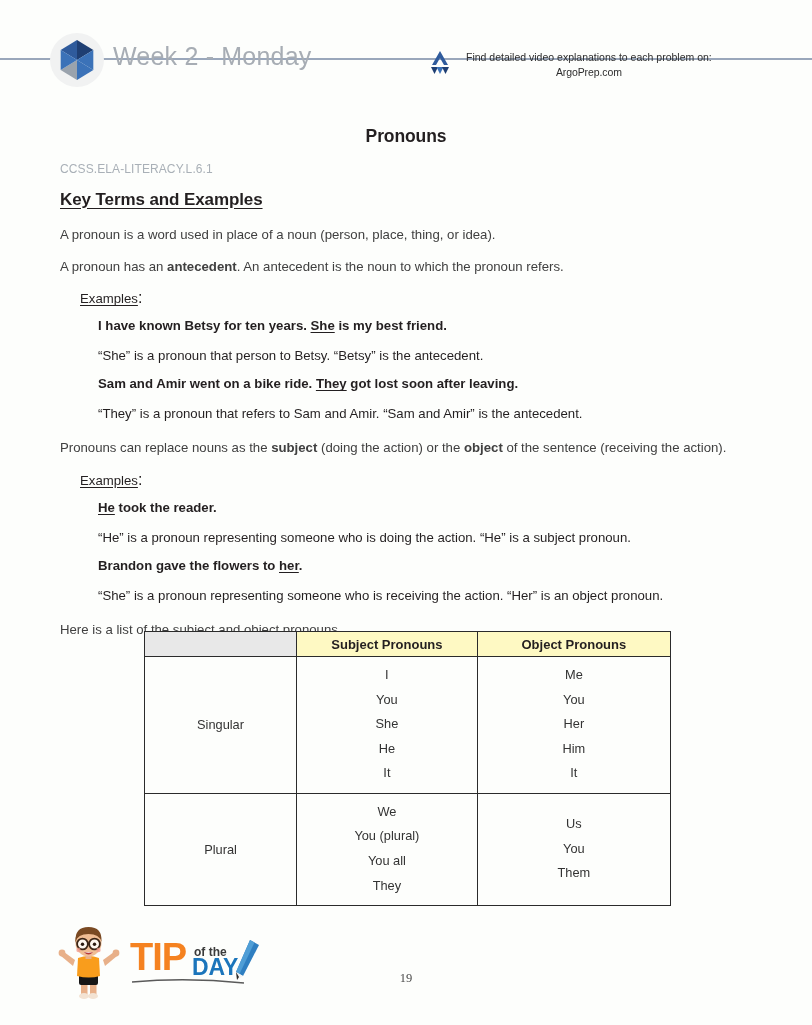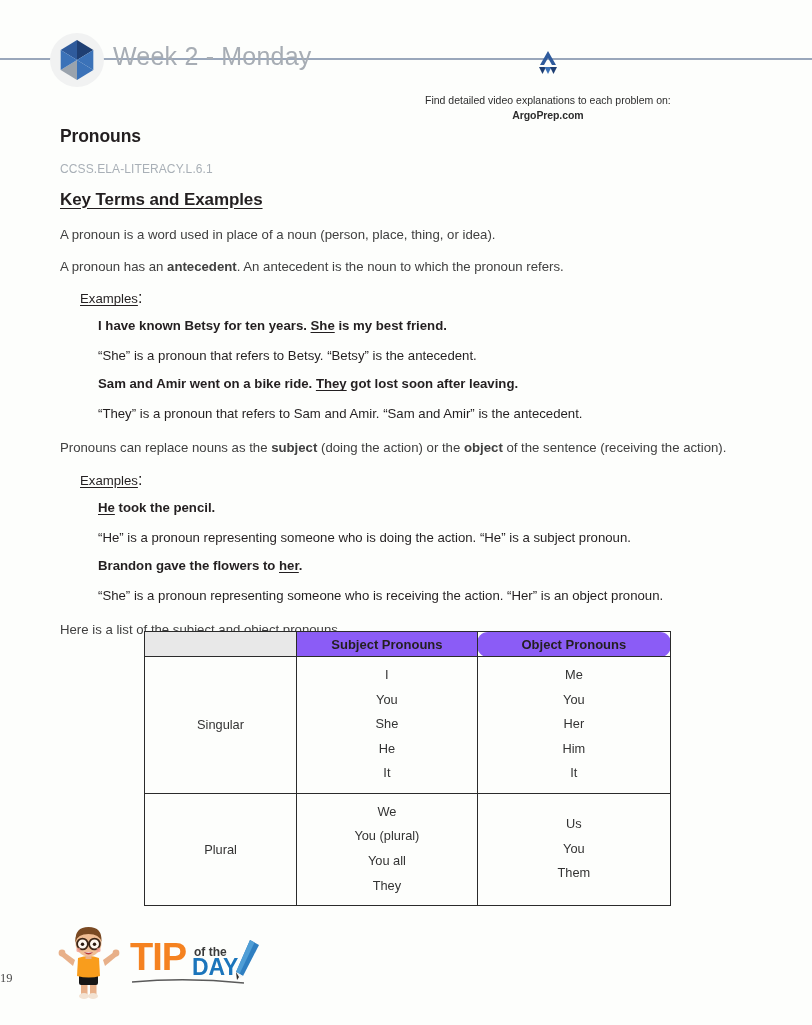--- a/index.html
+++ b/index.html
@@ -61,48 +61,48 @@
     letter-spacing: 0.2px;
     white-space: nowrap;
   }
   .promo {
     position: absolute;
     left: 425px;
     top: 2px;
     display: flex;
     align-items: center;
     gap: 11px;
-    flex-direction: column;
   }
   .promo-logo { flex: none; }
   .promo-text {
     font-size: 10.5px;
     color: #2d2d2d;
     line-height: 1.45;
     text-align: center;
   }
   .promo-text .site {
-    font-weight: bold;
+    font-weight: normal;
     display: block;
     letter-spacing: -0.1px;
   }
 
   
   .content {
     position: absolute;
     left: 60px;
     top: 126px;
     width: 692px;
   }
   h1.lesson-title {
     margin: 0;
     font-size: 17.5px;
     font-weight: bold;
     color: #231f20;
     letter-spacing: -0.1px;
+    text-align: center;
   }
   .ccss {
     margin-top: 15px;
     font-size: 12px;
     color: #a9b0b7;
     letter-spacing: 0.1px;
   }
   h2.section-title {
     margin: 14px 0 0 0;
     font-size: 17px;
@@ -151,30 +151,30 @@
     font-size: 12.8px;
     color: #333;
   }
   .pron-table td, .pron-table th {
     border: 1px solid #2b2b2b;
     text-align: center;
     vertical-align: middle;
     font-weight: normal;
   }
   .pron-table thead th {
-    background: #8b5cf6;
+    background: #fef9c3;
     font-weight: bold;
     font-size: 13px;
     height: 22px;
     color: #231f20;
   }
   .pron-table thead th.blank { background: #e8e8e8; }
   .col-label { width: 152px; }
   .col-sub { width: 181px; }
-  .col-obj { width: 194px; border-radius: 11px; }
+  .col-obj { width: 194px; }
   .cell-list {
     padding: 6px 0 7px 0;
     line-height: 1.92;
   }
   .cell-list.plural-cell { line-height: 1.92; }
   .cell-list div { white-space: nowrap; }
 
   
   .tip-row {
     position: absolute;
@@ -193,21 +193,21 @@
     line-height: 1.55;
     color: #231f20;
     width: 468px;
     margin-top: 10px;
   }
   .page-number {
     position: absolute;
     left: 0;
     top: 971px;
     width: 812px;
-    text-align: left;
+    text-align: center;
     font-size: 12.5px;
     color: #4a4a4a;
     font-family: "Liberation Serif", serif;
   }
 </style>
 </head>
 <body>
 
 <div class="page">
 
@@ -256,34 +256,34 @@
     <p class="para">A pronoun is a word used in place of a noun (person, place, thing, or idea).</p>
 
     <p class="para tight"><span>A pronoun has an </span><b class="term">antecedent</b><span>. An antecedent is the noun to which the pronoun refers.</span></p>
 
     <div class="examples-label-wrap">
       <span class="examples-label">Examples</span><span>:</span>
     </div>
 
     <div class="ex-block">
       <div class="ex-sentence"><span>I have known Betsy for ten years. </span><u class="pron">She</u><span> is my best friend.</span></div>
-      <div class="ex-explain">“She” is a pronoun that refers to Betsy. “Betsy” is the antecedent.</div>
+      <div class="ex-explain">“She” is a pronoun that person to Betsy. “Betsy” is the antecedent.</div>
 
       <div class="ex-sentence"><span>Sam and Amir went on a bike ride. </span><u class="pron">They</u><span> got lost soon after leaving.</span></div>
       <div class="ex-explain">“They” is a pronoun that refers to Sam and Amir. “Sam and Amir” is the antecedent.</div>
     </div>
 
     <p class="para"><span>Pronouns can replace nouns as the </span><b class="term">subject</b><span> (doing the action) or the </span><b class="term">object</b><span> of the sentence (receiving the action).</span></p>
 
     <div class="examples-label-wrap">
       <span class="examples-label">Examples</span><span>:</span>
     </div>
 
     <div class="ex-block">
-      <div class="ex-sentence"><u class="pron">He</u><span> took the pencil.</span></div>
+      <div class="ex-sentence"><u class="pron">He</u><span> took the reader.</span></div>
       <div class="ex-explain">“He” is a pronoun representing someone who is doing the action. “He” is a subject pronoun.</div>
 
       <div class="ex-sentence"><span>Brandon gave the flowers to </span><u class="pron">her</u><span>.</span></div>
       <div class="ex-explain">“She” is a pronoun representing someone who is receiving the action. “Her” is an object pronoun.</div>
     </div>
 
     <p class="para">Here is a list of the subject and object pronouns.</p>
   </div>
 
   <table class="pron-table">

